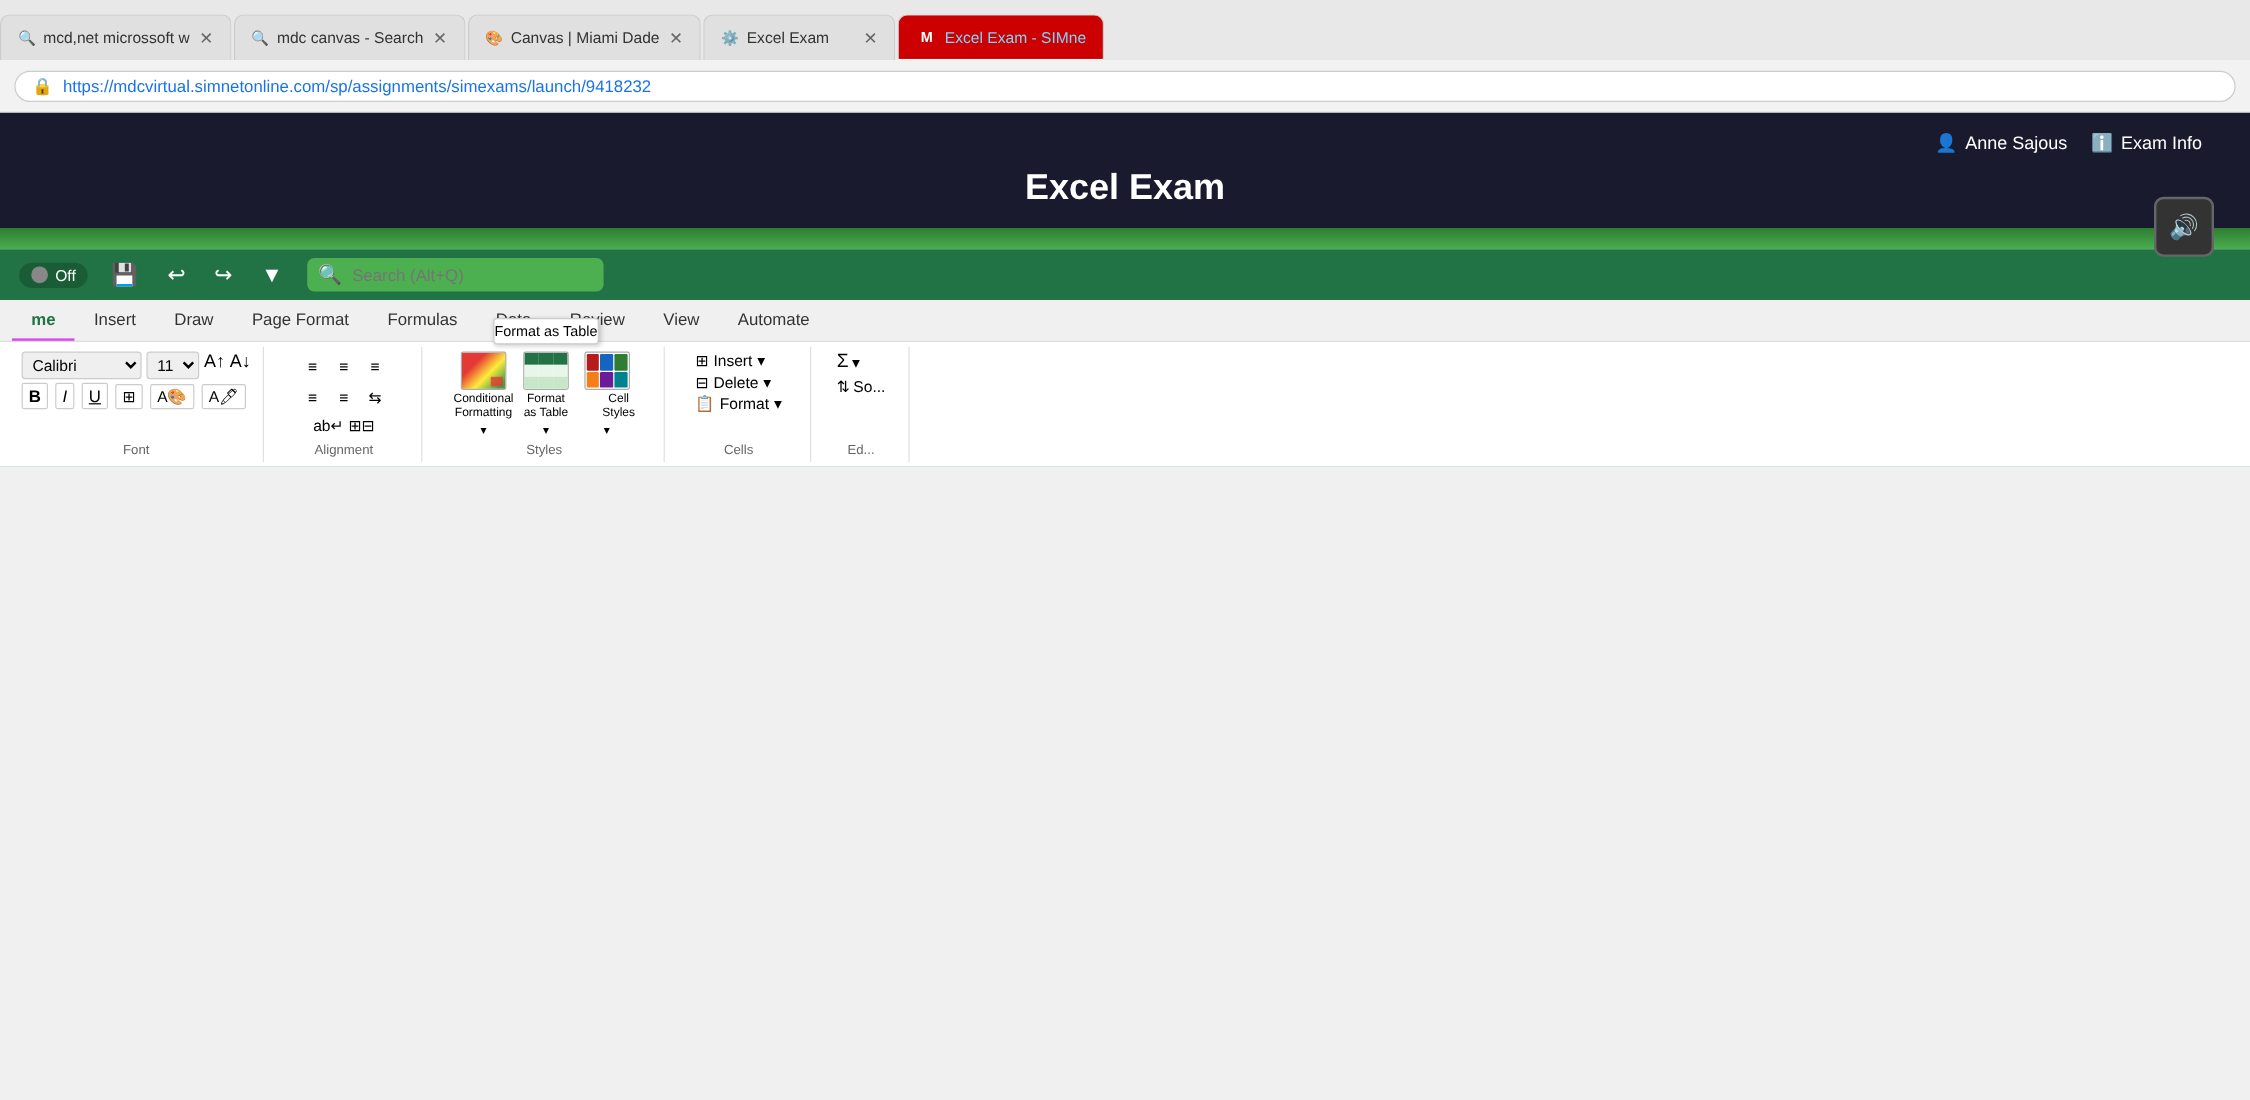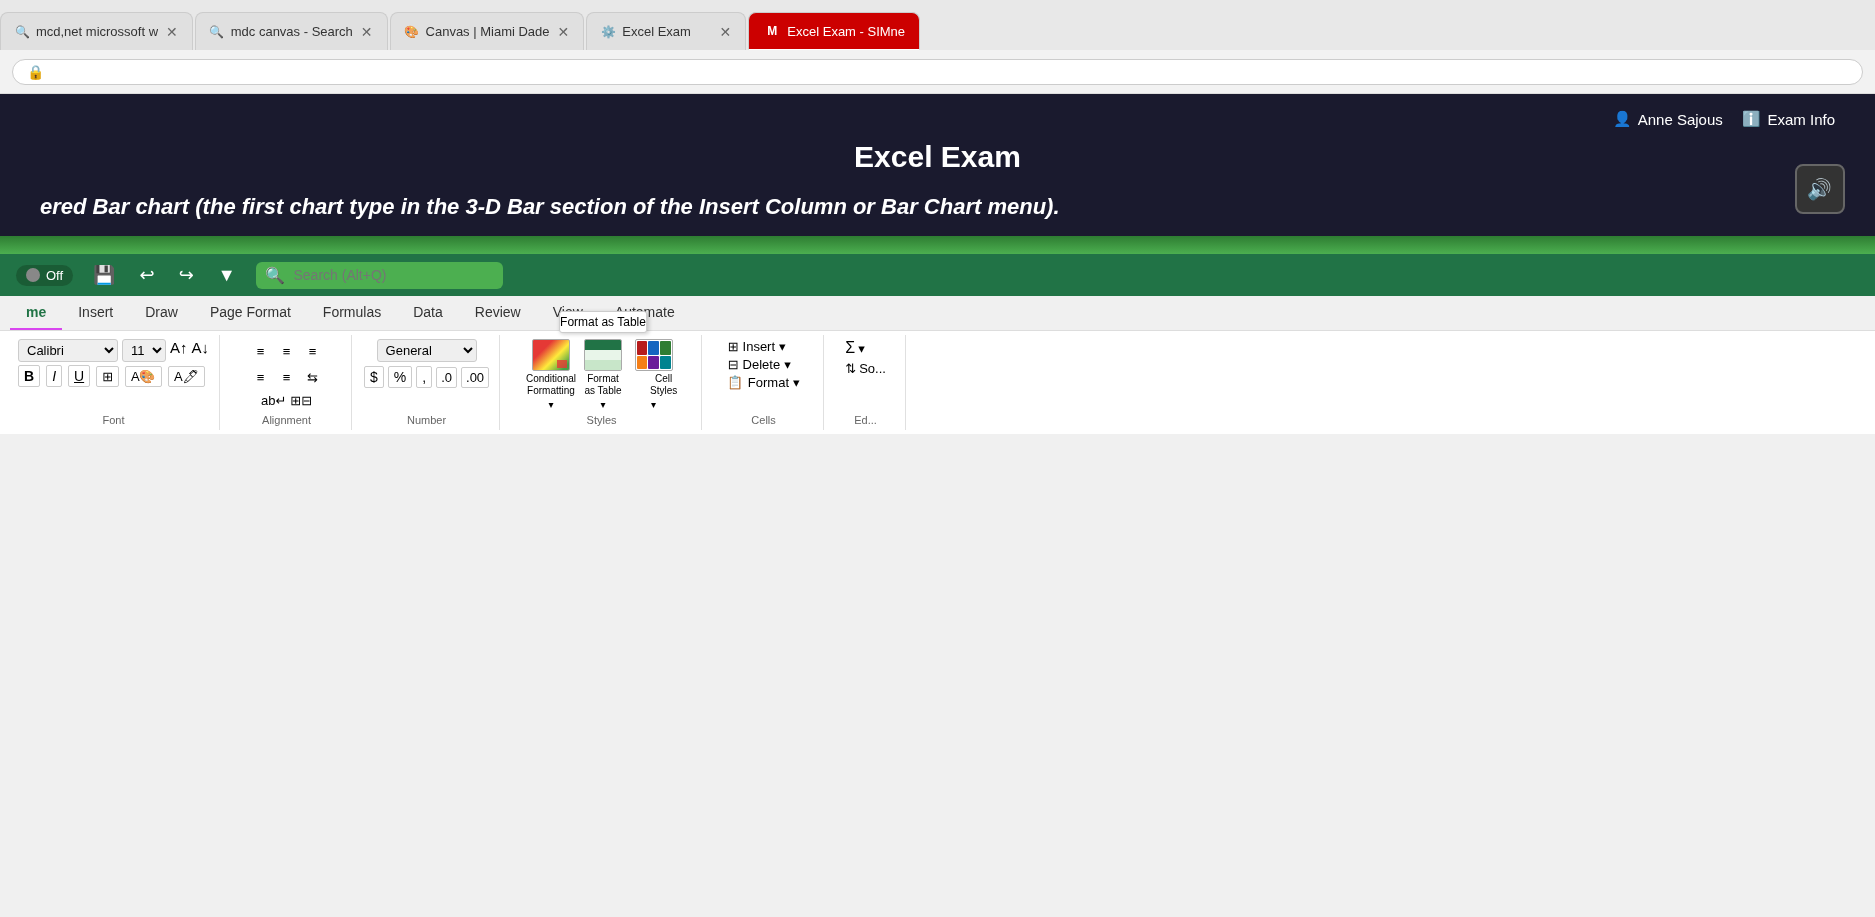--- a/index.html
+++ b/index.html
@@ -70,46 +70,44 @@
     <span class="tab-title">Canvas | Miami Dade</span>
     <span class="tab-close">✕</span>
   </div>
   <div class="tab">
     <span class="tab-icon">⚙️</span>
     <span class="tab-title">Excel Exam</span>
     <span class="tab-close">✕</span>
   </div>
   <div class="tab active" style="background:#cc0000;">
     <span class="tab-icon" style="background:#cc0000;color:white;font-weight:bold;padding:1px 4px;border-radius:2px;">M</span>
-    <span class="tab-title" style="color:#ffffff;">Excel Exam - SIMne</span>
+    <span class="tab-title" style="color:#7dd3fc;">Excel Exam - SIMne</span>
   </div>
 </div>
 
 <div class="address-bar-row">
   <div class="address-bar">
     <span class="lock-icon">🔒</span>
+    <span class="address-text">https://mdcvirtual.simnetonline.com/sp/assignments/simexams/launch/9418232</span>
   </div>
 </div>
 
 <div class="exam-header">
   <div class="exam-header-top">
     <div class="exam-header-user">
       <span>👤</span>
       <span>Anne Sajous</span>
     </div>
     <div class="exam-header-info">
       <span>ℹ️</span>
       <span>Exam Info</span>
     </div>
   </div>
   <div class="exam-title-row">
     <span class="exam-title">Excel Exam</span>
-  </div>
-  <div class="exam-instruction">
-    <strong>ered Bar chart (the first chart type in the 3-D Bar section of the Insert Column or Bar Chart menu).</strong>
   </div>
   <div class="sound-btn">
     <span class="sound-btn-icon">🔊</span>
   </div>
 </div>
 
 <div class="green-band"></div>
 
 <div class="excel-app">
 
@@ -193,36 +191,20 @@
         <span class="align-btn">≡</span>
         <span class="align-btn">⇆</span>
       </div>
       <div style="display:flex;gap:4px;margin-top:4px;">
         <span style="font-size:13px;cursor:pointer;">ab↵</span>
         <span style="font-size:13px;cursor:pointer;">⊞⊟</span>
       </div>
       <div class="ribbon-group-label">Alignment</div>
     </div>
 
-    <div class="ribbon-group" style="min-width:120px;">
-      <select class="number-format-select" style="margin-bottom:4px;">
-        <option>General</option>
-        <option>Number</option>
-        <option>Currency</option>
-        <option>Percentage</option>
-      </select>
-      <div style="display:flex;gap:4px;align-items:center;">
-        <span style="cursor:pointer;font-size:14px;padding:2px 5px;border:1px solid #ccc;border-radius:2px;">$</span>
-        <span style="cursor:pointer;font-size:14px;padding:2px 5px;border:1px solid #ccc;border-radius:2px;">%</span>
-        <span style="cursor:pointer;font-size:14px;padding:2px 5px;border:1px solid #ccc;border-radius:2px;">,</span>
-        <span style="cursor:pointer;font-size:13px;padding:2px 4px;border:1px solid #ccc;border-radius:2px;">.0</span>
-        <span style="cursor:pointer;font-size:13px;padding:2px 4px;border:1px solid #ccc;border-radius:2px;">.00</span>
-      </div>
-      <div class="ribbon-group-label">Number</div>
-    </div>
 
     <div class="ribbon-group" style="min-width:200px;position:relative;">
       <div style="display:flex;gap:8px;align-items:flex-start;">
 
         <div style="display:flex;flex-direction:column;align-items:center;gap:2px;cursor:pointer;justify-content:flex-end;">
           <div style="width:38px;height:32px;background:linear-gradient(135deg,#e53935 30%,#ffeb3b 60%,#43a047 90%);border:1px solid #aaa;border-radius:2px;position:relative;">
             <div style="position:absolute;bottom:2px;right:2px;width:10px;height:8px;background:#e53935;opacity:0.8;"></div>
           </div>
           <span style="font-size:10px;text-align:center;line-height:1.2;">Conditional<br>Formatting</span>
           <span style="font-size:10px;">▾</span>

